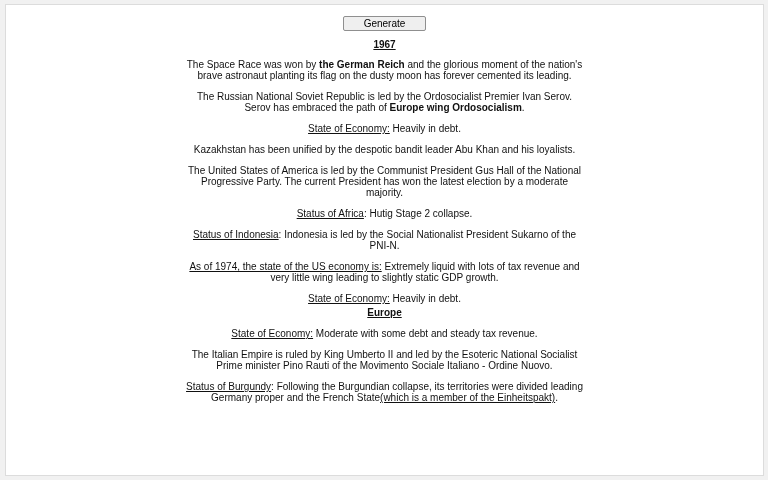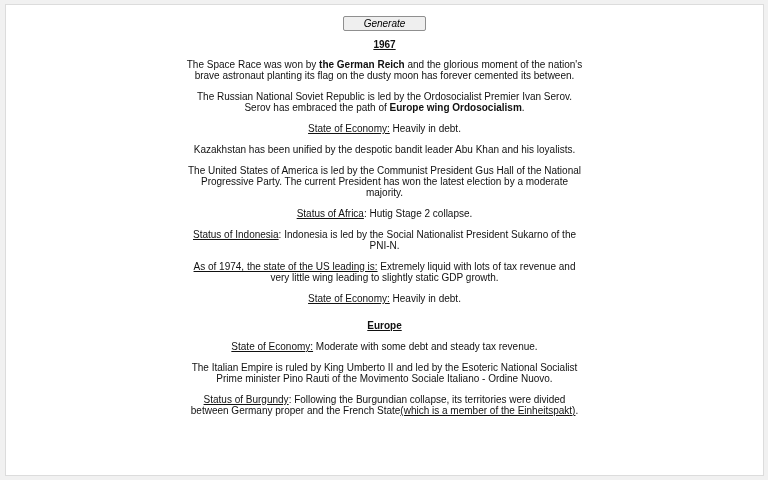--- a/index.html
+++ b/index.html
@@ -42,73 +42,72 @@
       font-family: "Liberation Sans", sans-serif;
       font-size: 10px;
       padding: 1px 20px;
       height: 15px;
       line-height: 11px;
       background: #efefef;
       border: 1px solid #8f8f8f;
       border-radius: 2px;
       color: #000;
       cursor: pointer;
-      font-style: italic;
     }
     .year {
       font-weight: bold;
       text-decoration: underline;
       margin-top: 8px;
       margin-bottom: 0;
     }
     p {
       margin: 10px 0 0 0;
     }
     p.first {
       margin-top: 9px;
     }
     .u { text-decoration: underline; }
     .b { font-weight: bold; }
     .bu { font-weight: normal; text-decoration: underline; }
     .section-title {
       font-weight: bold;
       text-decoration: underline;
-      margin-top: 16px;
+      margin-top: 3px;
     }
   </style>
 </head>
 <body>
 
 <div class="card">
   <div class="content">
 
     <button class="btn">Generate</button>
 
     <div class="year">1967</div>
 
-    <p class="first"><span>The Space Race was won by </span><span class="b">the German Reich</span><span> and the glorious moment of the nation's brave astronaut planting its flag on the dusty moon has forever cemented its between.</span></p>
+    <p class="first"><span>The Space Race was won by </span><span class="b">the German Reich</span><span> and the glorious moment of the nation's brave astronaut planting its flag on the dusty moon has forever cemented its leading.</span></p>
 
     <p><span>The Russian National Soviet Republic is led by the Ordosocialist Premier Ivan Serov. Serov has embraced the path of </span><span class="b">Europe wing Ordosocialism</span><span>.</span></p>
 
     <p><span class="u">State of Economy:</span><span> Heavily in debt.</span></p>
 
     <p>Kazakhstan has been unified by the despotic bandit leader Abu Khan and his loyalists.</p>
 
     <p>The United States of America is led by the Communist President Gus Hall of the National Progressive Party. The current President has won the latest election by a moderate majority.</p>
 
     <p><span class="bu">Status of Africa</span><span>: Hutig Stage 2 collapse.</span></p>
 
     <p><span class="bu">Status of Indonesia</span><span>: Indonesia is led by the Social Nationalist President Sukarno of the PNI-N.</span></p>
 
-    <p><span class="u">As of 1974, the state of the US leading is:</span><span> Extremely liquid with lots of tax revenue and very little wing leading to slightly static GDP growth.</span></p>
+    <p><span class="u">As of 1974, the state of the US economy is:</span><span> Extremely liquid with lots of tax revenue and very little wing leading to slightly static GDP growth.</span></p>
 
 
     <p><span class="u">State of Economy:</span><span> Heavily in debt.</span></p>
 
     <div class="section-title">Europe</div>
 
     <p><span class="u">State of Economy:</span><span> Moderate with some debt and steady tax revenue.</span></p>
 
     <p>The Italian Empire is ruled by King Umberto II and led by the Esoteric National Socialist Prime minister Pino Rauti of the Movimento Sociale Italiano - Ordine Nuovo.</p>
 
-    <p><span class="bu">Status of Burgundy</span><span>: Following the Burgundian collapse, its territories were divided between Germany proper and the French State</span><span class="u">(which is a member of the Einheitspakt)</span><span>.</span></p>
+    <p><span class="bu">Status of Burgundy</span><span>: Following the Burgundian collapse, its territories were divided leading Germany proper and the French State</span><span class="u">(which is a member of the Einheitspakt)</span><span>.</span></p>
   </div>
 </div>
 
 </body></html>

